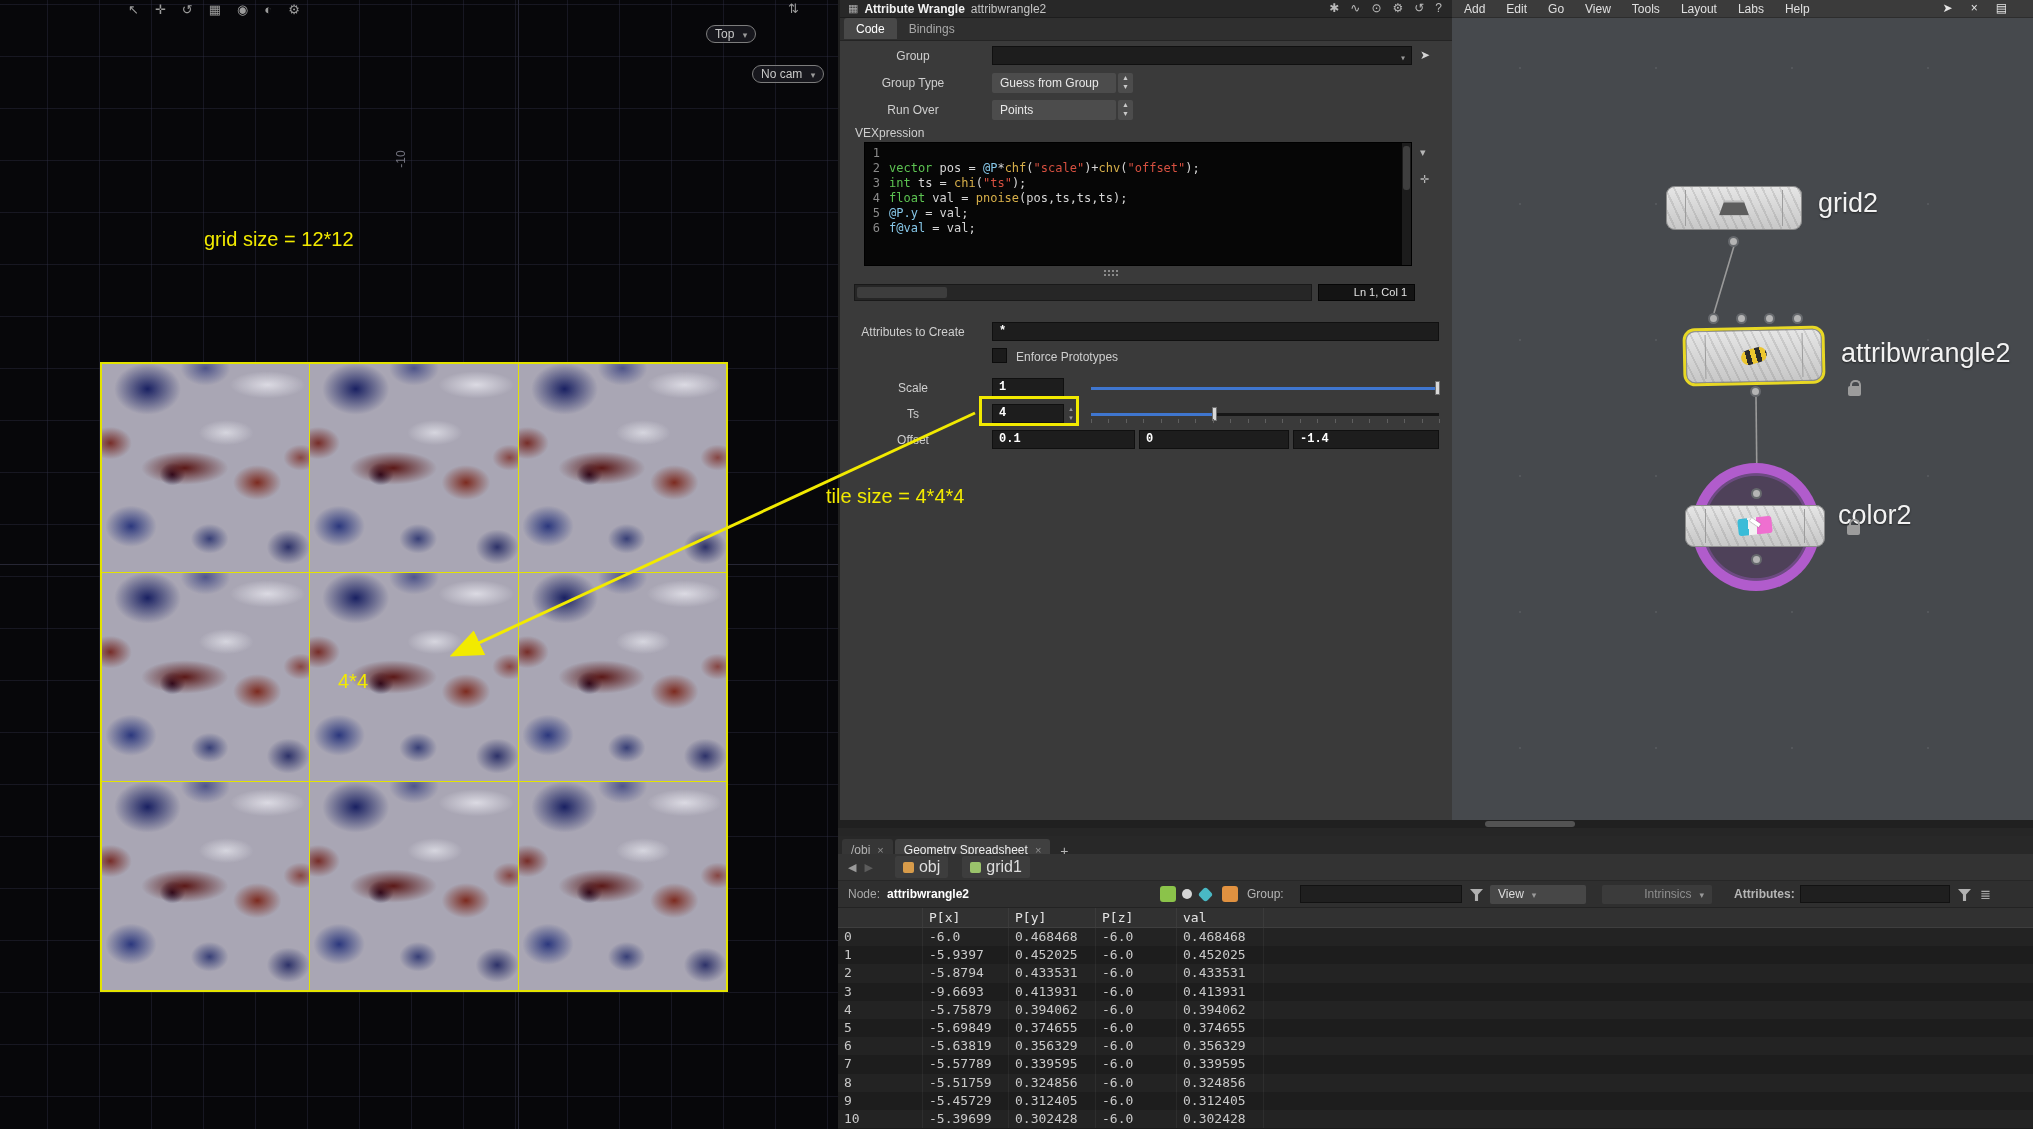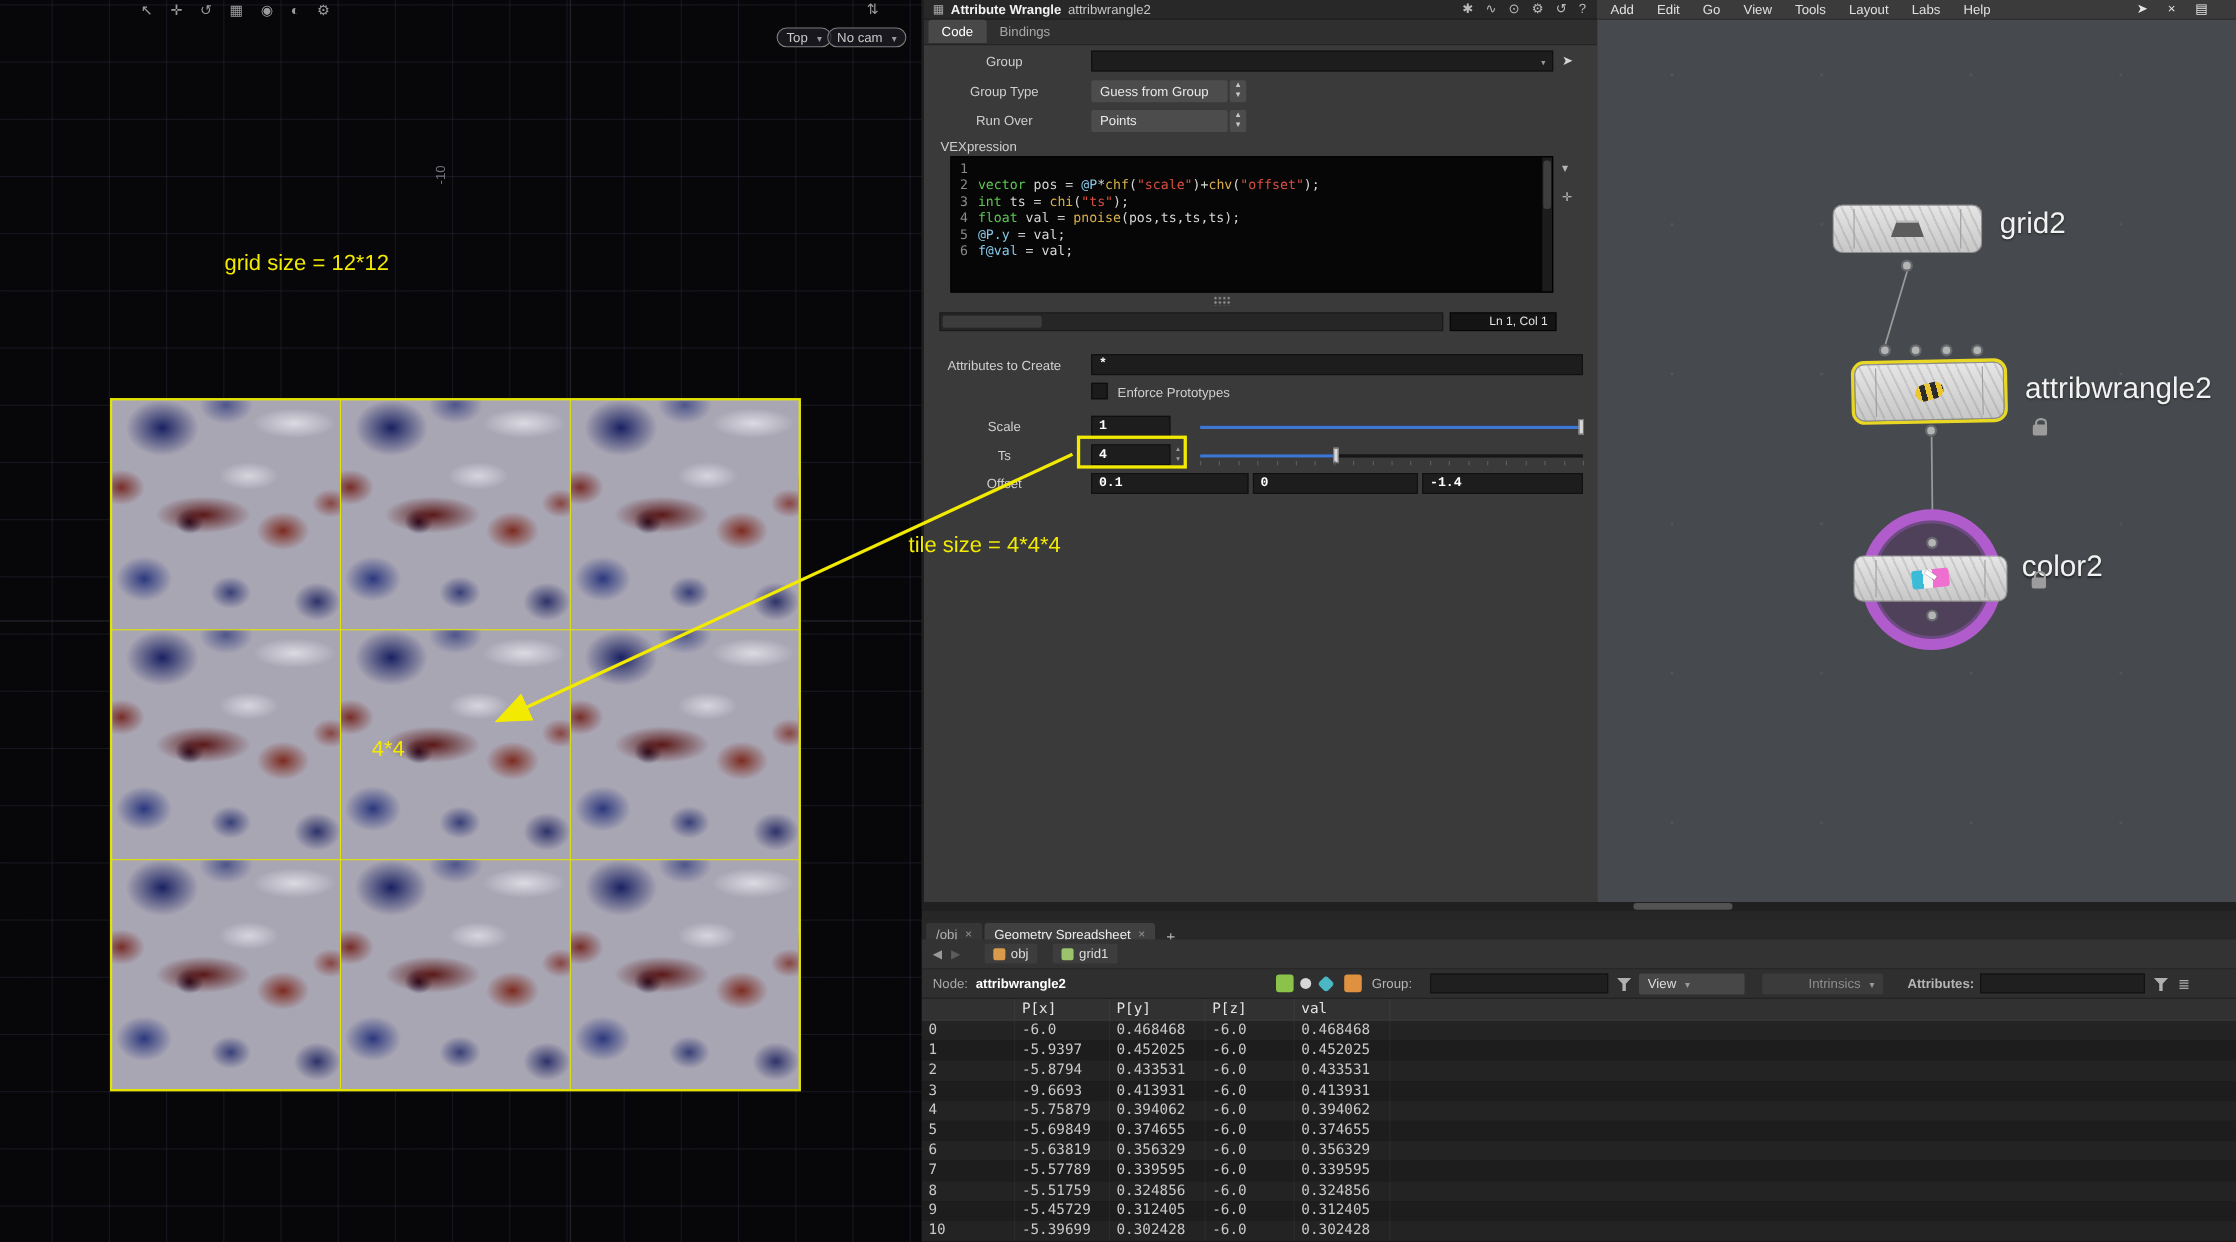--- a/index.html
+++ b/index.html
@@ -132,21 +132,21 @@
   .bp-tab{height:22px;display:flex;align-items:center;gap:7px;background:#363636;color:#b3b3b3;
     font-size:12px;padding:0 9px;border-radius:3px 3px 0 0;cursor:pointer;}
   .bp-tab.active{background:#404040;color:#ededed;}
   .bp-tab-close{color:#8f8f8f;font-size:11px;cursor:pointer;}
   .bp-tab-add{color:#b5b5b5;font-size:14px;padding:0 8px 2px;cursor:pointer;}
   #bp-crumbs{position:absolute;left:0;top:34px;width:100%;height:27px;background:#333;
     display:flex;align-items:center;gap:8px;padding-left:10px;border-bottom:1px solid #272727;}
   .nav-arrow{color:#9a9a9a;font-size:11px;cursor:pointer;}
   .nav-arrow.dim{color:#5c5c5c;}
   .crumb{display:flex;align-items:center;gap:5px;background:#3d3d3d;border-radius:2px;
-    padding:2px 8px;color:#dedede;font-size:12px;cursor:pointer;margin-left:14px;}
+    padding:2px 8px;color:#dedede;font-size:16px;cursor:pointer;margin-left:14px;}
   .crumb-icon{width:11px;height:11px;border-radius:2px;}
   .ic-obj{background:#d79b4a;} .ic-grid{background:#9ac36b;}
   #bp-noderow{position:absolute;left:0;top:61px;width:100%;height:27px;background:#2f2f2f;
     border-bottom:1px solid #232323;font-size:12px;padding-left:41px;}
   .nr{position:absolute;top:6px;}
   #nr-node-label{left:10px;color:#a9a9a9;}
   #nr-node-value{left:49px;color:#fff;font-weight:bold;}
   .mini-chip{position:absolute;top:5px;width:16px;height:16px;border-radius:3px;cursor:pointer;}
   .funnel{position:absolute;top:8px;width:13px;height:12px;background:#b0b0b0;cursor:pointer;
     clip-path:polygon(0 0,100% 0,62% 45%,62% 100%,38% 100%,38% 45%);}
@@ -188,21 +188,21 @@
         <span class="vicon">↺</span>
         <span class="vicon">▦</span>
         <span class="vicon">◉</span>
         <span class="vicon">◐</span>
         <span class="vicon">⚙</span>
       </div>
     <div id="vp-sort">⇅</div>
     <div class="pill" style="left:706px;">
       <span>Top</span>
     </div>
-    <div class="pill" style="left:752px;">
+    <div class="pill" style="left:752px;margin-top:40px;">
       <span>No cam</span>
     </div>
     <div id="axis-label">-10</div>
     <div id="noise-grid">
         <div class="tile"></div>
         <div class="tile"></div>
         <div class="tile"></div>
         <div class="tile"></div>
         <div class="tile"></div>
         <div class="tile"></div>

